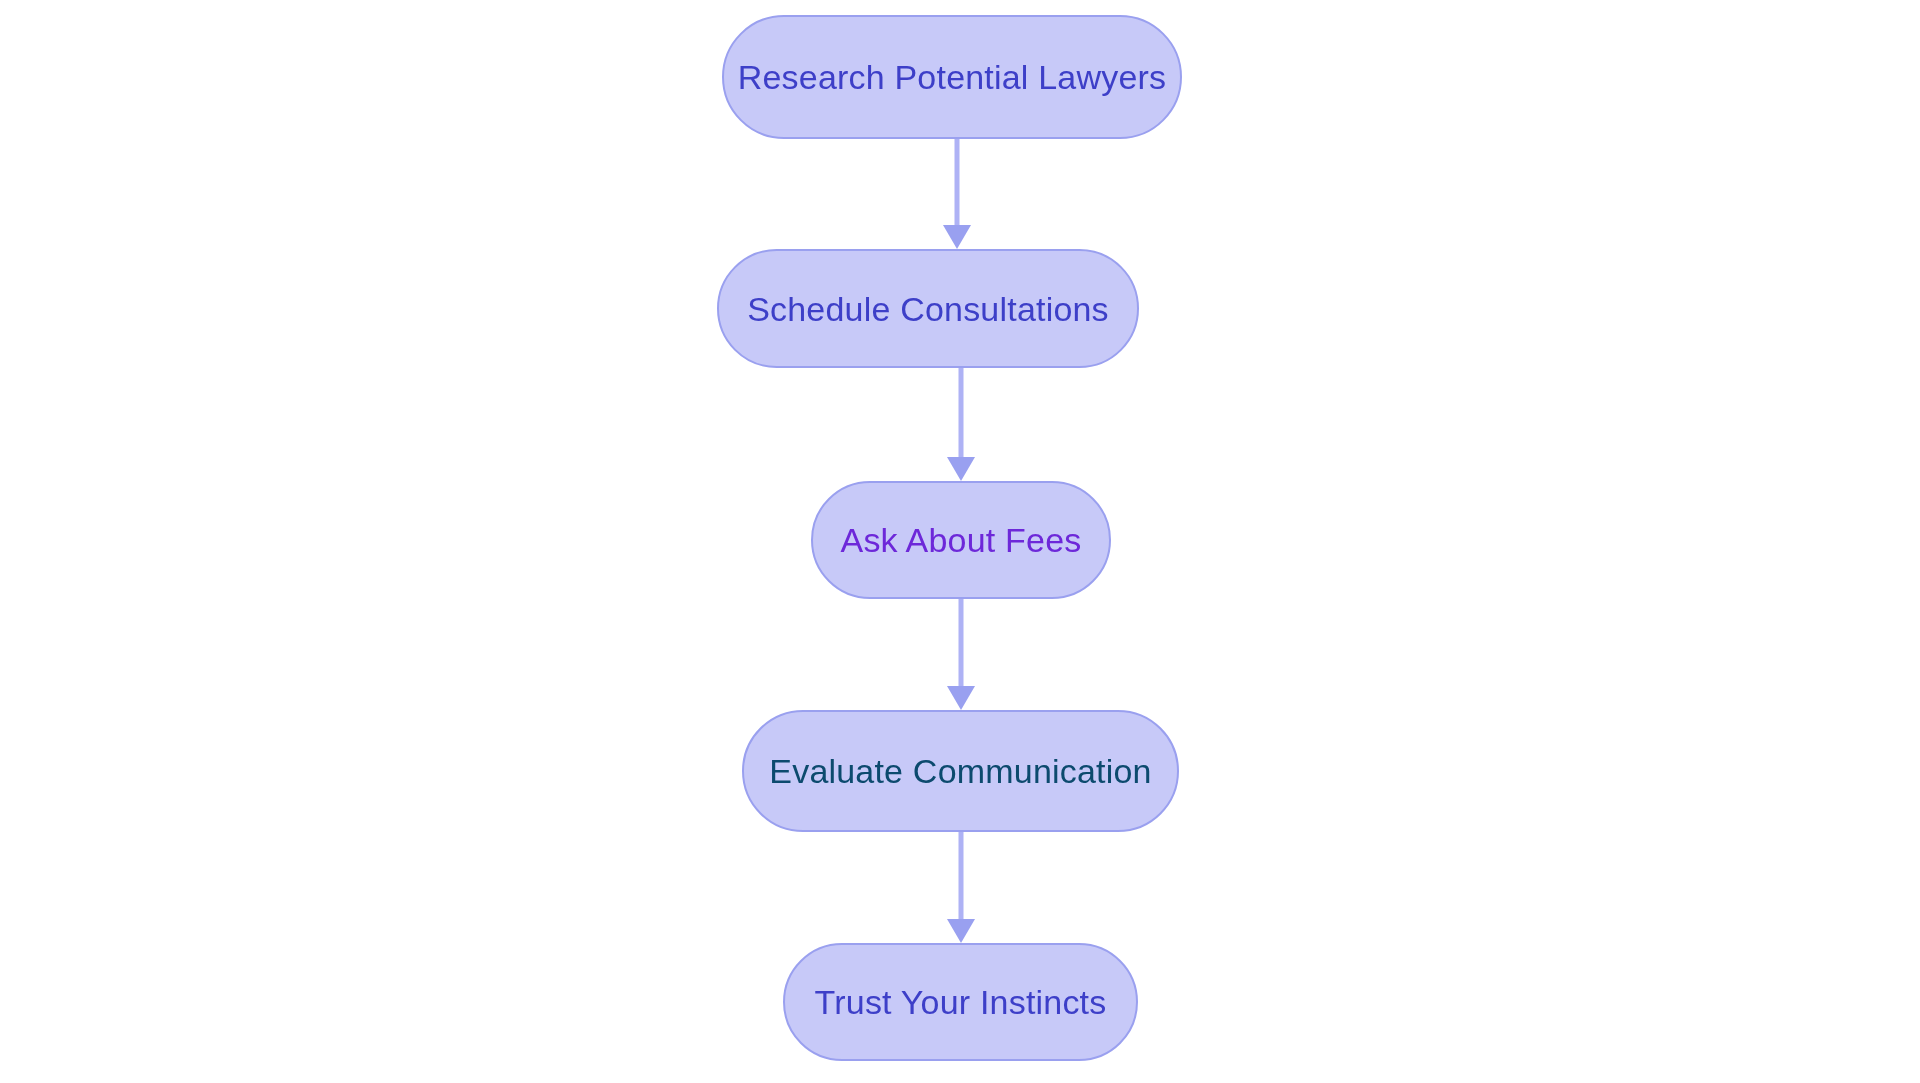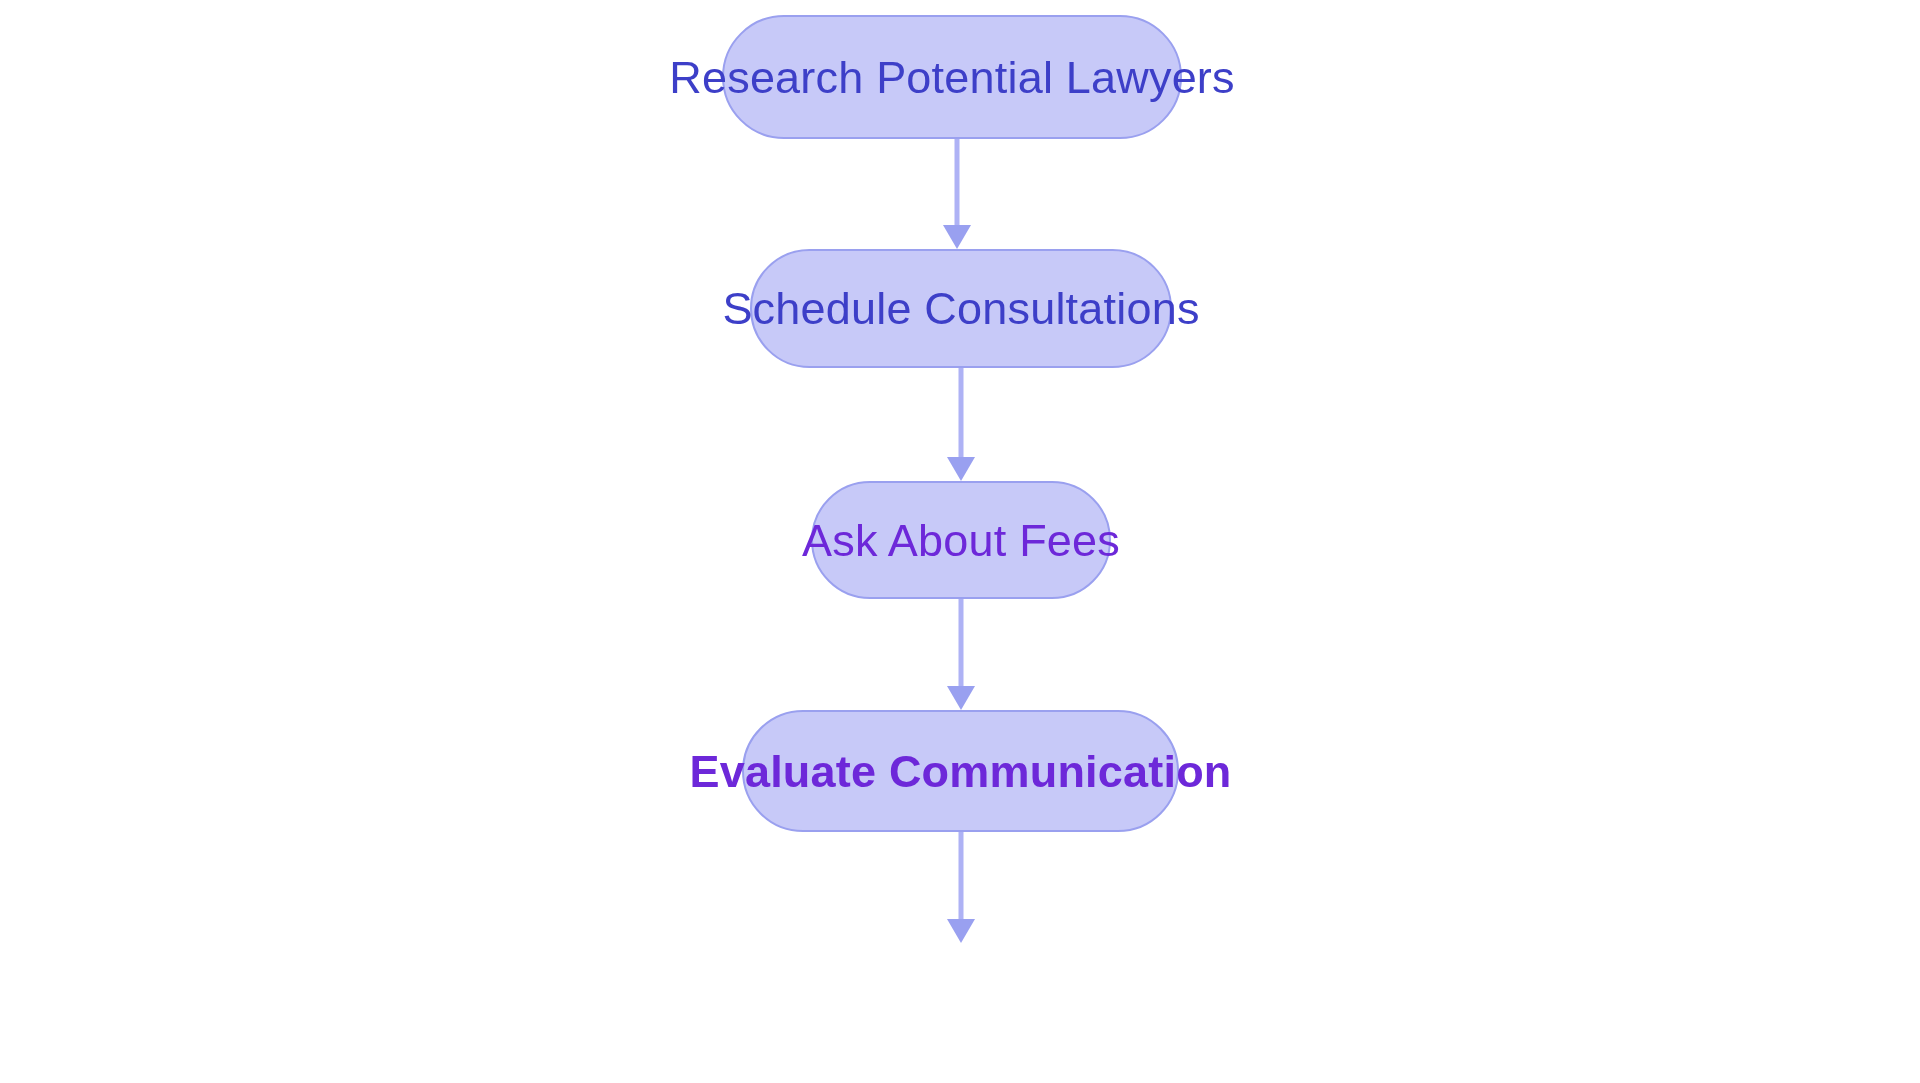--- a/index.html
+++ b/index.html
@@ -18,21 +18,21 @@
   .node {
     position: absolute;
     box-sizing: border-box;
     border-radius: 62px;
     border: 2px solid;
     display: flex;
     align-items: center;
     justify-content: center;
   }
   .node-label {
-    font-size: 45px;
+    font-size: 34px;
     letter-spacing: 0.2px;
     white-space: nowrap;
     line-height: 1;
   }
   .arrow {
     position: absolute;
   }
   .arrow-line {
     position: absolute;
     left: 50%;
@@ -52,28 +52,31 @@
     
   }
 </style>
 </head>
 <body>
 
 <div id="canvas" style="width: 1920px; height: 1083px; background: rgb(255, 255, 255);">
     <div class="node" style="left: 722px; top: 15px; width: 460px; height: 124px; background: rgb(199, 201, 248); border-color: rgb(154, 160, 239);">
     <span class="node-label" style="color: rgb(61, 63, 200);">Research Potential Lawyers</span>
   </div>
-    <div class="node" style="left: 750px; top: 249px; width: 422px; height: 119px; background: rgb(199, 201, 248); border-color: rgb(154, 160, 239);">
+    <div class="node" style="left: 717px; top: 249px; width: 422px; height: 119px; background: rgb(199, 201, 248); border-color: rgb(154, 160, 239);">
     <span class="node-label" style="color: rgb(61, 63, 200);">Schedule Consultations</span>
   </div>
     <div class="node" style="left: 811px; top: 481px; width: 300px; height: 118px; background: rgb(199, 201, 248); border-color: rgb(154, 160, 239);">
     <span class="node-label" style="color: #6d28d9;">Ask About Fees</span>
   </div>
     <div class="node" style="left: 742px; top: 710px; width: 437px; height: 122px; background: rgb(199, 201, 248); border-color: rgb(154, 160, 239);">
-    <span class="node-label" style="color: #6d28d9; font-weight: bold;">Evaluate Communication</span>
+    <span class="node-label" style="color: #0c4a6e;">Evaluate Communication</span>
+  </div>
+    <div class="node" style="left: 783px; top: 943px; width: 355px; height: 118px; background: rgb(199, 201, 248); border-color: rgb(154, 160, 239);">
+    <span class="node-label" style="color: rgb(61, 63, 200);">Trust Your Instincts</span>
   </div>
     <div class="arrow" style="left: 942.5px; top: 139px; width: 28px; height: 110px;">
     <div class="arrow-line" style="height: 88px; background: rgb(174, 178, 245);"></div>
     <div class="arrow-head" style="border-left-width: 14px; border-right-width: 14px; border-top: 24px solid rgb(153, 160, 240);"></div>
   </div>
     <div class="arrow" style="left: 947px; top: 368px; width: 28px; height: 113px;">
     <div class="arrow-line" style="height: 91px; background: rgb(174, 178, 245);"></div>
     <div class="arrow-head" style="border-left-width: 14px; border-right-width: 14px; border-top: 24px solid rgb(153, 160, 240);"></div>
   </div>
     <div class="arrow" style="left: 946.75px; top: 599px; width: 28px; height: 111px;">

